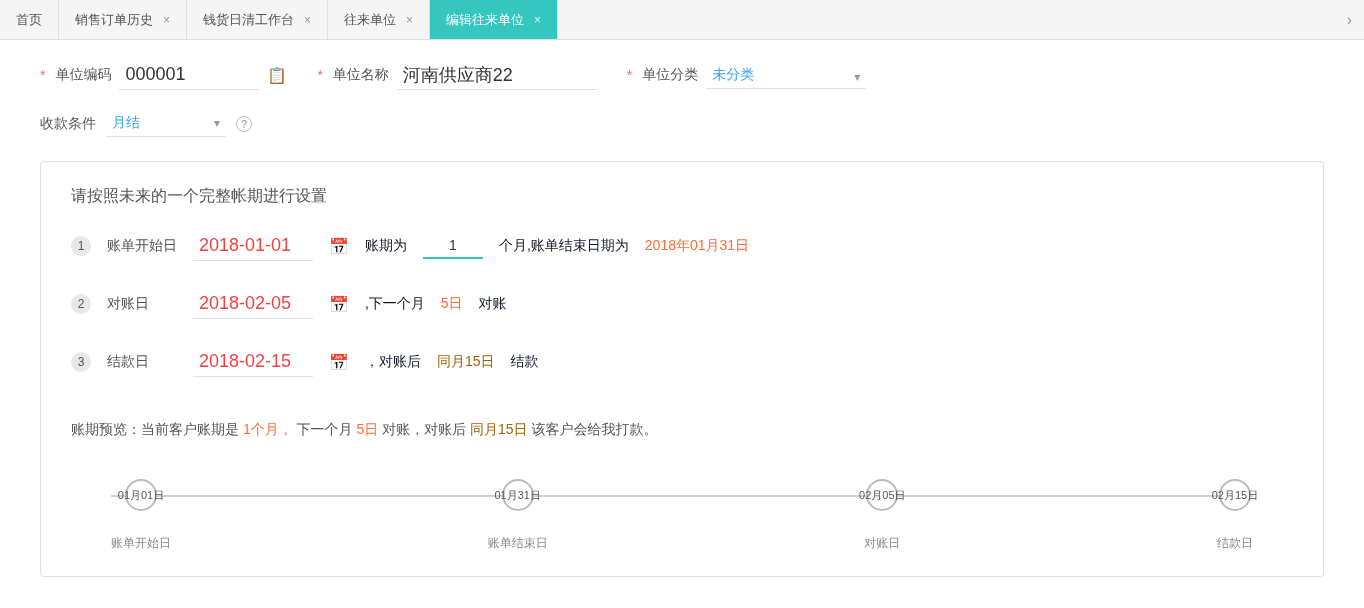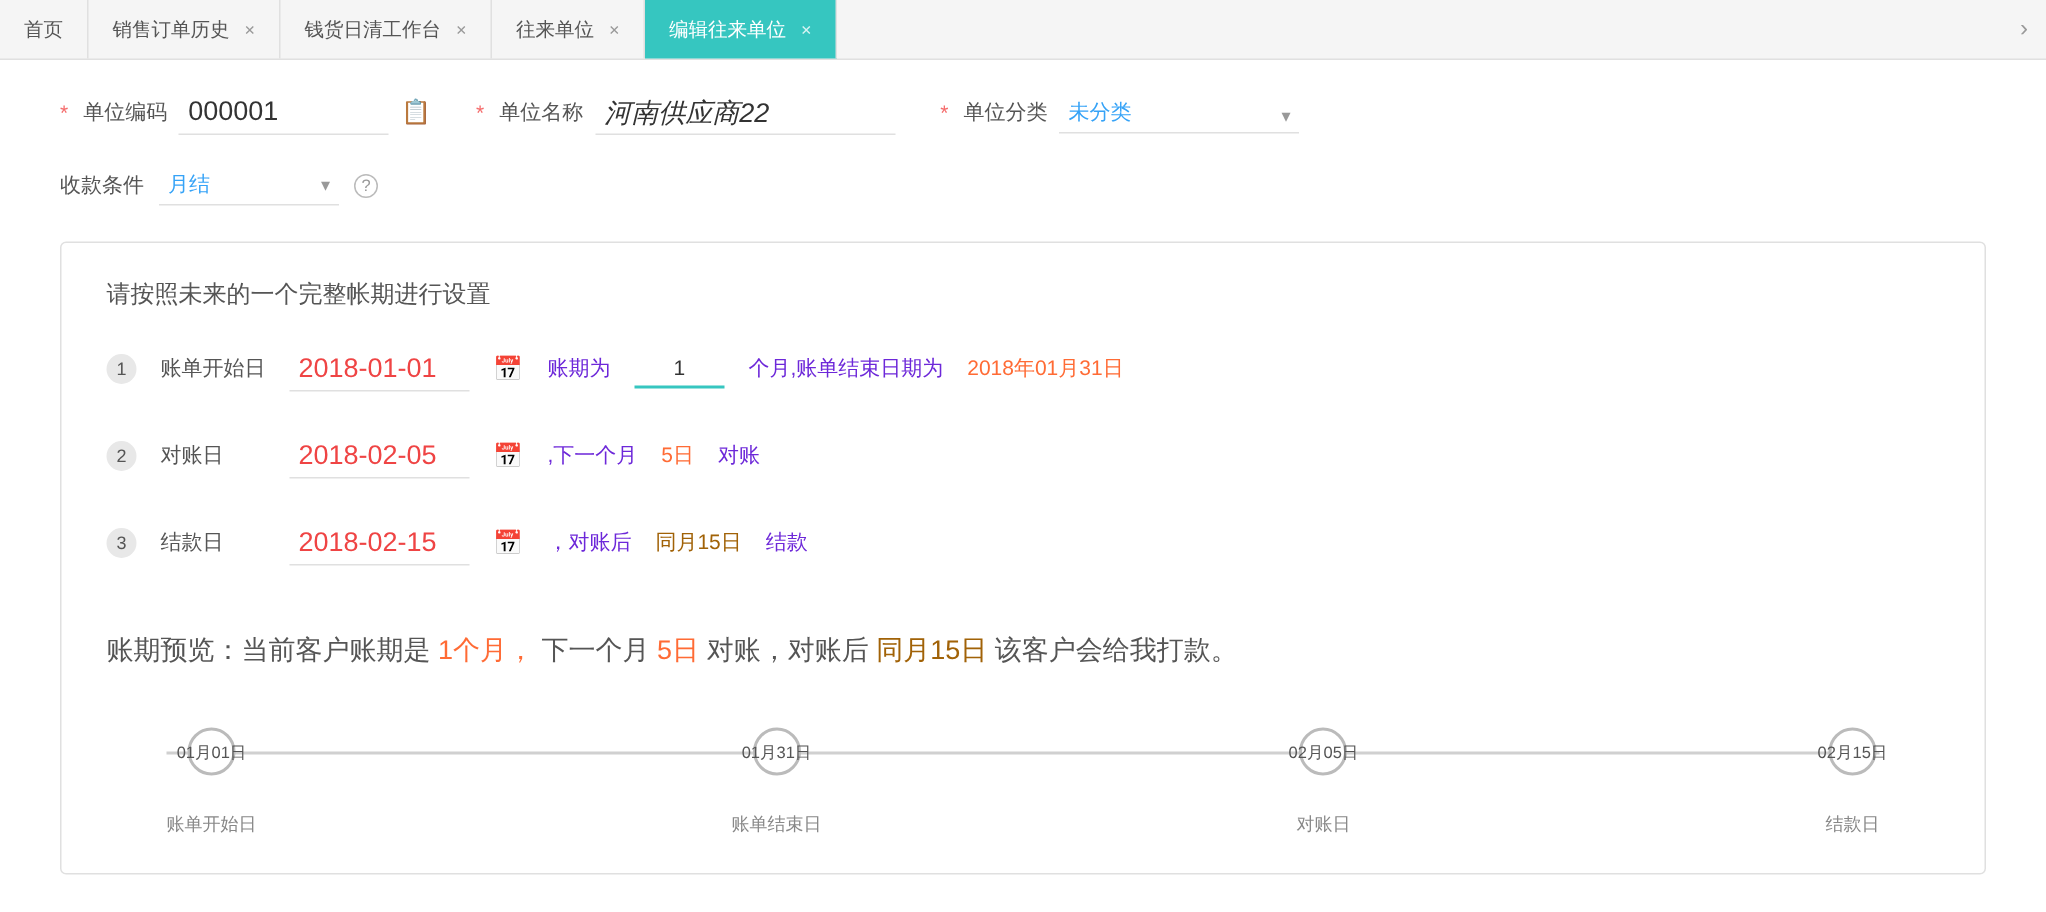--- a/index.html
+++ b/index.html
@@ -88,21 +88,21 @@
     
     .text-input {
       border: none;
       border-bottom: 1px solid #e0e0e0;
       padding: 4px 6px;
       font-size: 18px;
       color: #333;
       outline: none;
       width: 140px;
     }
-    .text-input.wide { width: 200px; font-style: italic; }
+    .text-input.wide { width: 200px; }
 
     
     .select-wrap {
       display: flex;
       align-items: center;
       border-bottom: 1px solid #e0e0e0;
       padding: 4px 6px;
       cursor: pointer;
       min-width: 120px;
       gap: 4px;
@@ -155,29 +155,29 @@
     .row-field-label { color: #555; white-space: nowrap; min-width: 70px; }
     .date-input {
       border: none; border-bottom: 1px solid #e0e0e0;
       padding: 4px 6px; font-size: 18px; color: #ef4444; width: 120px;
     }
     .month-input {
       border: none; border-bottom: 2px solid #36c6c0;
       padding: 4px 6px; font-size: 14px; color: #333; width: 60px;
       text-align: center; outline: none;
     }
-    .row-text { color: #6d28d9; }
+    .row-text { color: #0f172a; }
     .highlight-orange { color: #ff6b35; }
     .highlight-cyan { color: #a16207; }
 
     
     .preview-row {
       margin-top: 8px;
       padding: 16px 0 16px 0;
-      font-size: 18px;
+      font-size: 14px;
       color: #555;
     }
 
     
     .timeline-wrap {
       position: relative;
       margin-top: 24px;
       padding: 0 40px;
     }
     .timeline-line {

